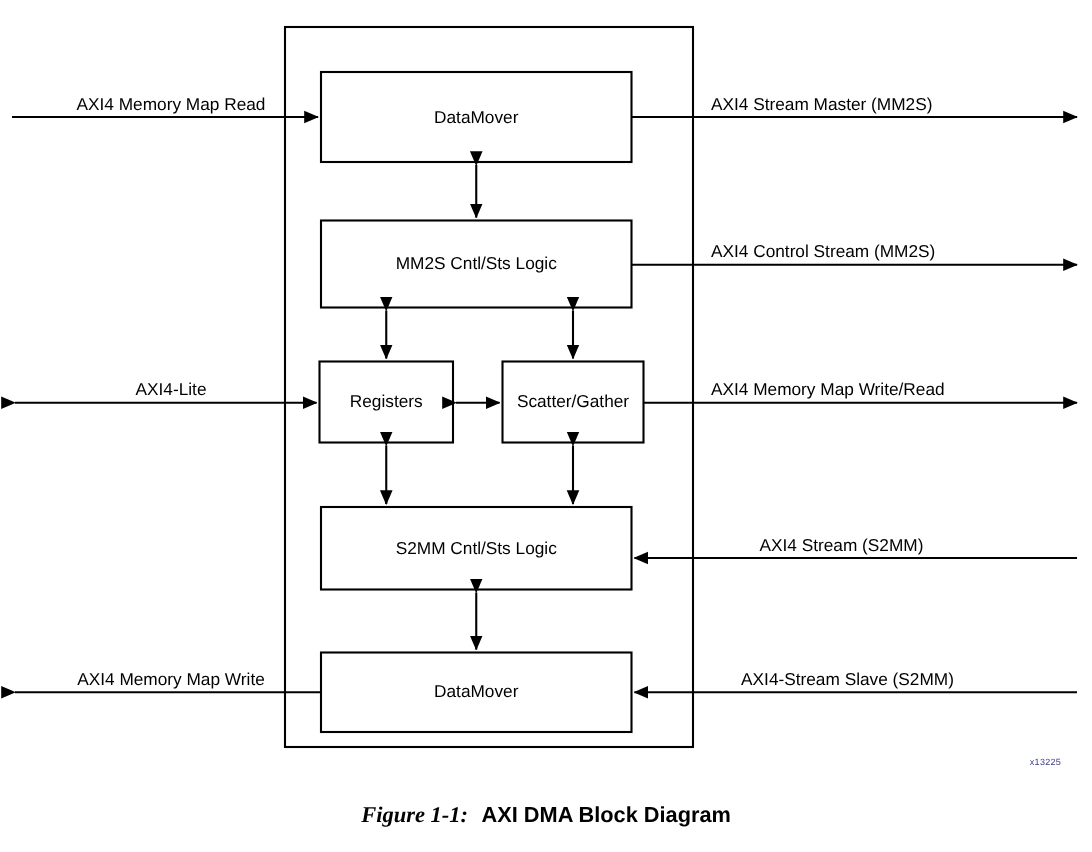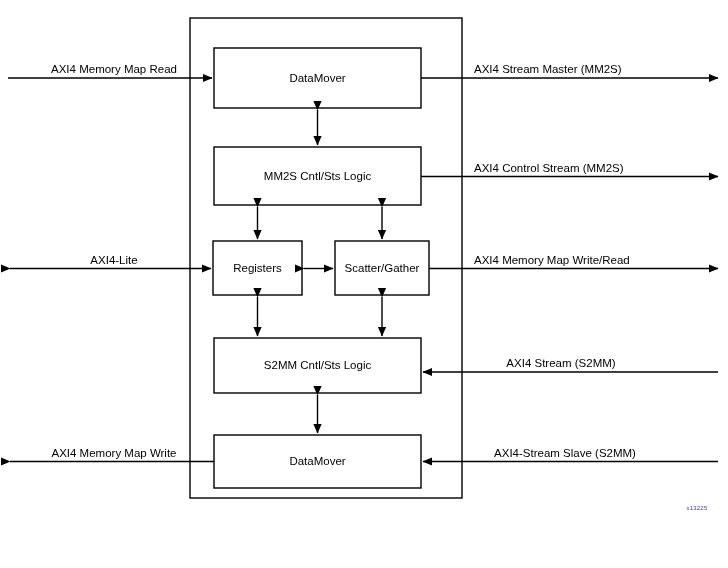--- a/index.html
+++ b/index.html
@@ -142,14 +142,17 @@
     </g>
     <text class="sig-label" x="474" y="73">AXI4 Stream Master (MM2S)</text>
     <text class="sig-label" x="474" y="171.5">AXI4 Control Stream (MM2S)</text>
     <text class="sig-label" x="474" y="263.5">AXI4 Memory Map Write/Read</text>
     <text class="sig-label mid" x="561" y="367">AXI4 Stream (S2MM)</text>
     <text class="sig-label mid" x="565" y="456.5">AXI4-Stream Slave (S2MM)</text>
 
     <text class="fig-id" x="697" y="510" text-anchor="middle">x13225</text>
   </svg>
 
+  <div class="caption">
+    <span class="fig-num">Figure 1-1:</span><span class="fig-title">AXI DMA Block Diagram</span>
+  </div>
 
 </div>
 
 </body></html>

